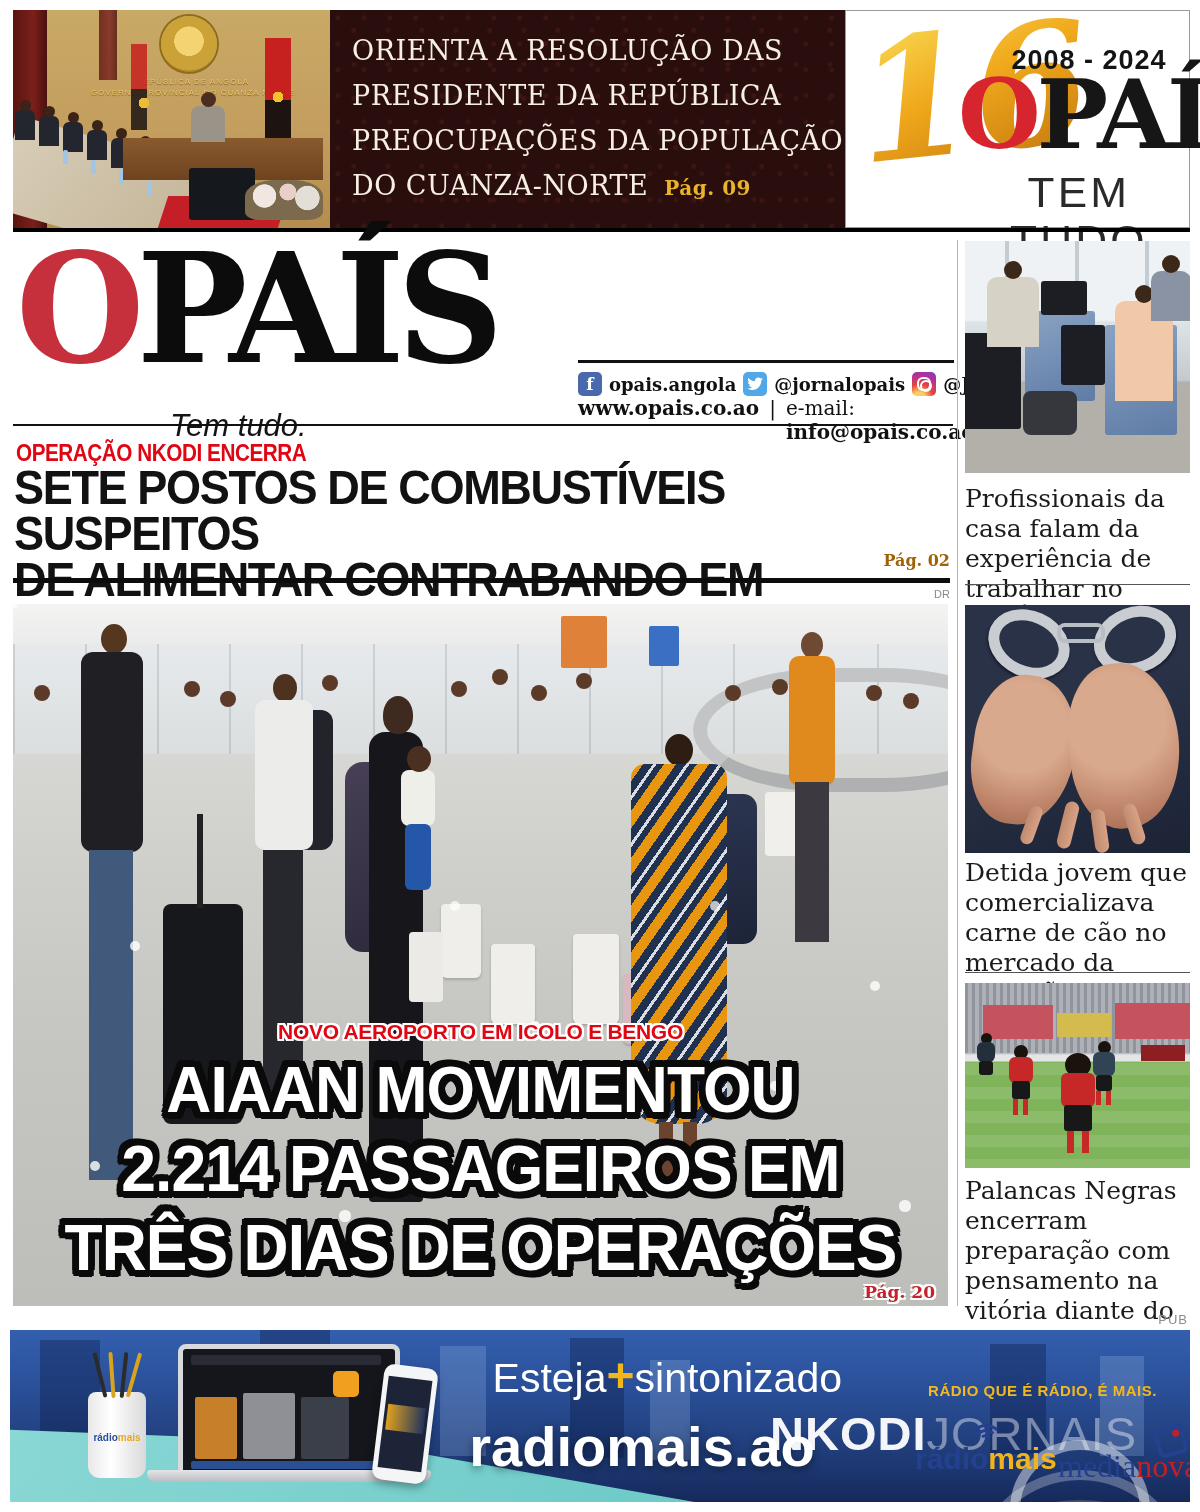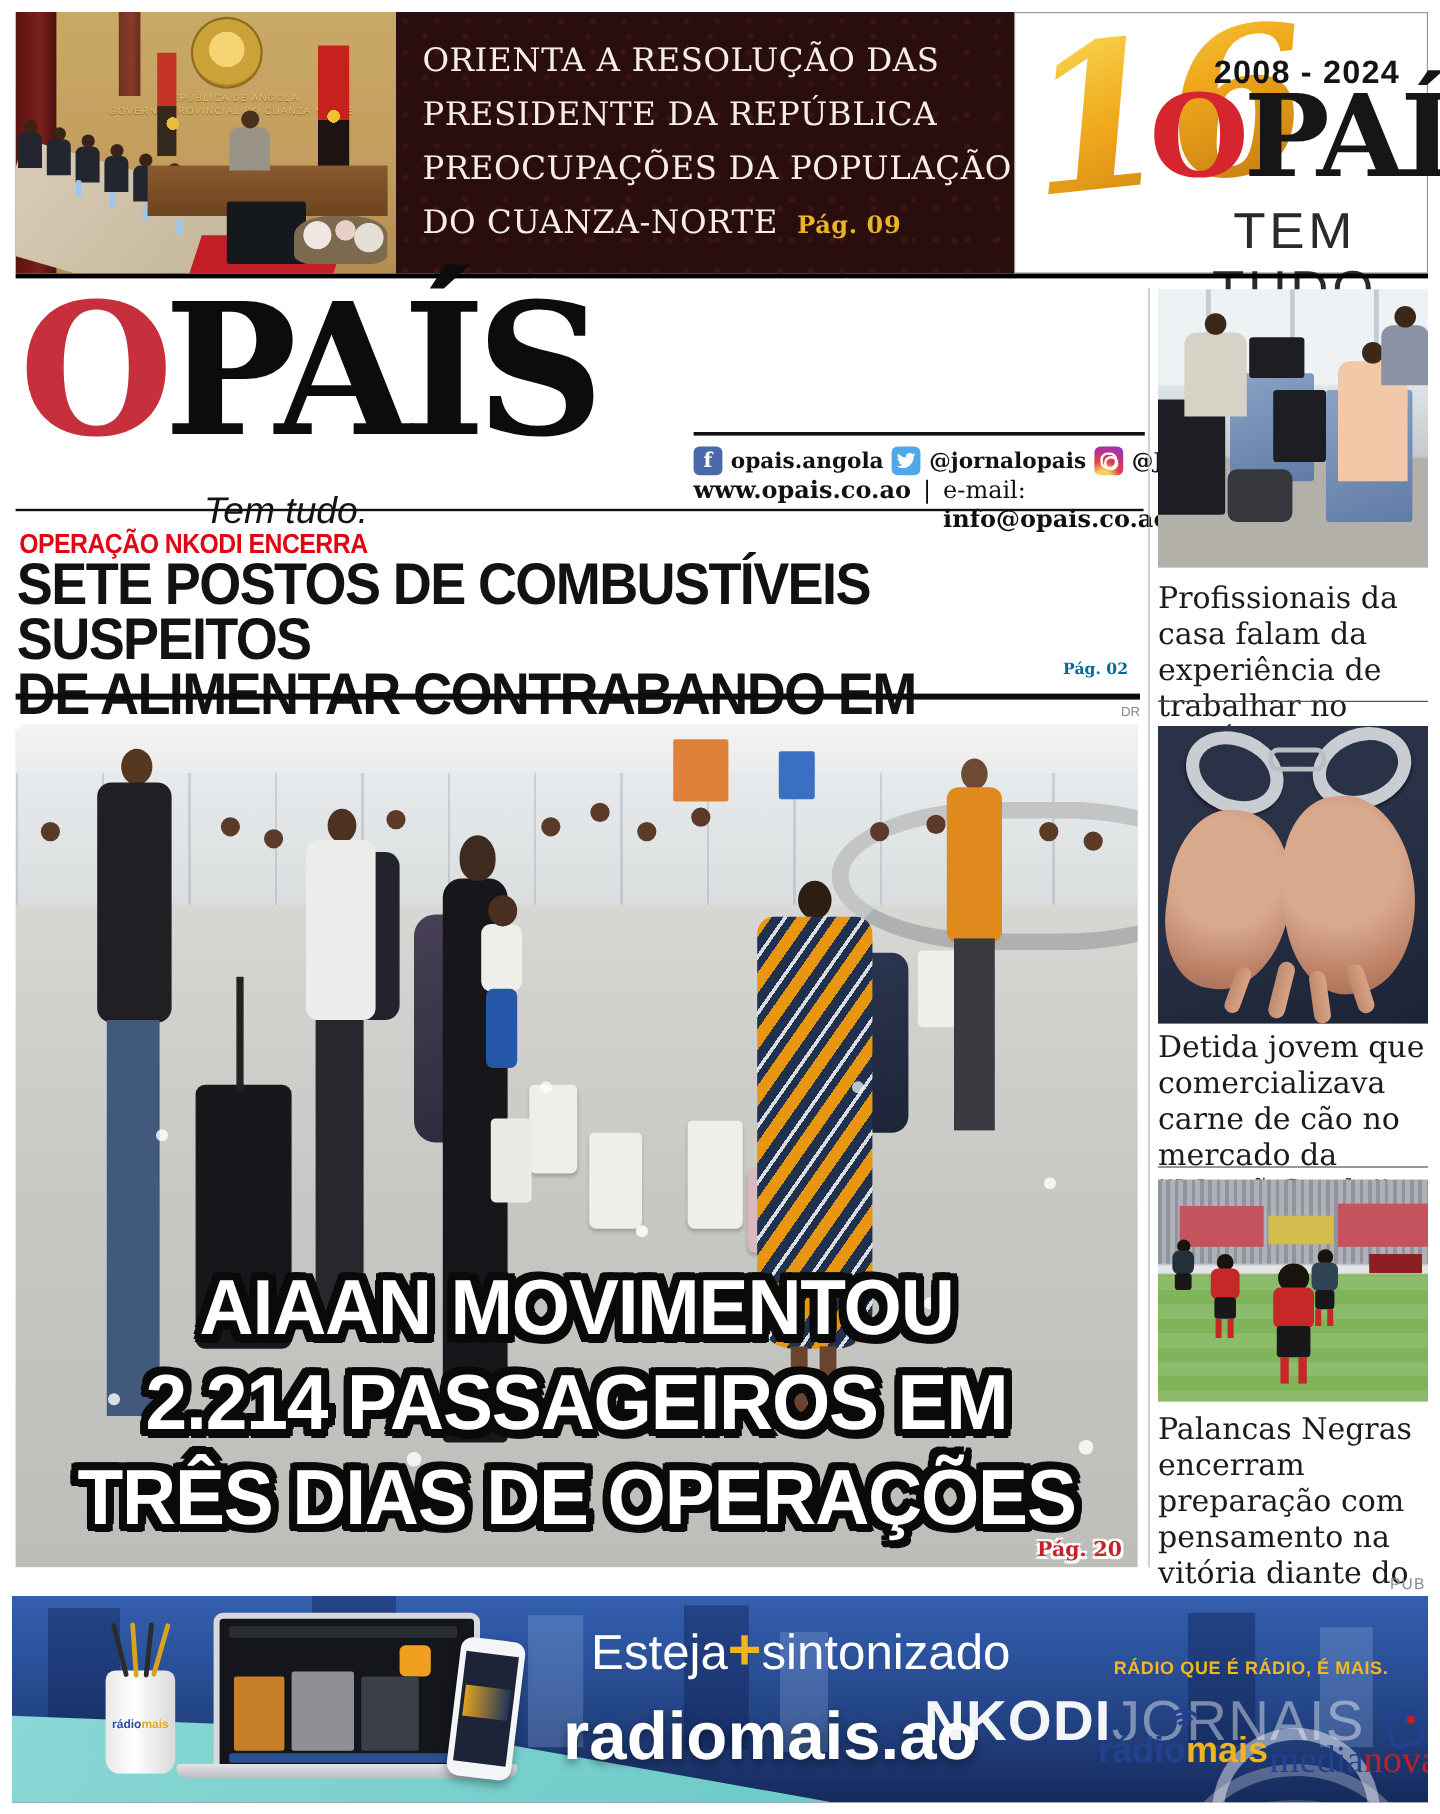--- a/index.html
+++ b/index.html
@@ -76,21 +76,21 @@
   .mast-web{left:578px;top:396px;width:376px;font-size:20px;display:flex;gap:10px;align-items:baseline;}
   .mast-web .b{font-weight:bold;}
   .mast-rule{left:13px;top:424px;width:940px;height:2px;background:#111;}
   .vdivider{left:957px;top:240px;width:1px;height:1066px;background:#b5b5b5;}
 
   
   .kicker{left:16px;top:440px;font-family:"Liberation Sans",sans-serif;font-weight:bold;font-size:23px;color:#e00613;
     transform:scaleX(.9);transform-origin:left;letter-spacing:-.5px;}
   .lead-h{left:14px;top:464px;width:1040px;font-family:"Liberation Sans",sans-serif;font-weight:bold;font-size:49px;
     line-height:46px;color:#121212;letter-spacing:-1.5px;transform:scaleX(.92);transform-origin:left;}
-  .lead-page{left:4px;top:551px;width:936px;text-align:right;color:#0369a1;font-weight:bold;font-size:13px;}
+  .lead-page{left:14px;top:551px;width:936px;text-align:right;color:#a16207;font-weight:bold;font-size:16px;}
   .lead-rule{left:13px;top:578px;width:937px;height:5px;background:#0c0c0c;}
   .credit{left:13px;top:588px;width:937px;text-align:right;color:#8a8a8a;font-size:11px;font-family:"Liberation Sans",sans-serif;}
 
   
   .main-photo{left:13px;top:604px;width:935px;height:702px;overflow:hidden;
     background:linear-gradient(180deg,#e8e8e6 0,#dfdfdc 90px,#d6d6d2 160px,#cfcfcb 260px,#c6c6c2 420px,#bdbdb9 702px);}
   .mp-ceiling{position:absolute;left:0;top:0;width:100%;height:64px;
     background:linear-gradient(180deg,#f4f4f2,#e4e6e6);}
   .mp-glass{position:absolute;left:0;top:40px;width:100%;height:110px;
     background:repeating-linear-gradient(90deg,rgba(120,130,140,.25) 0 2px,transparent 2px 72px),linear-gradient(180deg,#e6eaec,#dadedf);}
@@ -379,20 +379,21 @@
         <div class="bag"></div>
       <div class="fg-child">
           <div class="t"></div>
           <div class="l"></div>
           <div class="h"></div>
         </div>
     </div>
     <div class="glints"></div>
   </div>
 
+  <div class="abs photo-label">NOVO AEROPORTO EM ICOLO E BENGO</div>
   <div class="abs main-h">
     <span class="ln">AIAAN MOVIMENTOU</span>
     <span class="ln">2.214 PASSAGEIROS EM</span>
     <span class="ln">TRÊS DIAS DE OPERAÇÕES</span>
   </div>
   <div class="abs main-page">Pág. 20</div>
 
   <div class="abs sb-photo sb-office">
     <div class="of-mullion" style="left:40px"></div>
       <div class="of-mullion" style="left:110px"></div>

